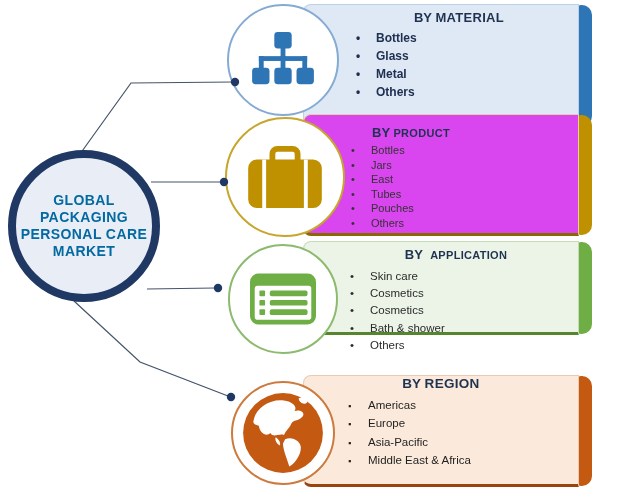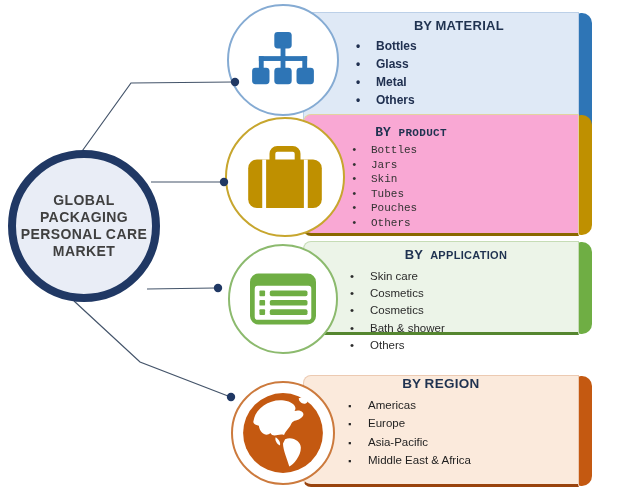--- a/index.html
+++ b/index.html
@@ -6,34 +6,34 @@
   body{font-family:"Liberation Sans","DejaVu Sans",sans-serif;}
   .stage{position:relative;width:617px;height:491px;background:#ffffff;overflow:hidden;}
 
   
   .overlay{position:absolute;left:0;top:0;width:617px;height:491px;z-index:3;pointer-events:none;}
 
   
   .hub{position:absolute;left:8px;top:150px;width:152px;height:152px;box-sizing:border-box;
        border:8px solid #203864;border-radius:50%;background:#E9EDF6;z-index:4;
        display:flex;align-items:center;justify-content:center;}
-  .hub-text{color:#404040;font-weight:bold;font-size:14px;line-height:17px;text-align:center;
+  .hub-text{color:#0369a1;font-weight:bold;font-size:14px;line-height:17px;text-align:center;
             letter-spacing:.4px;white-space:nowrap;}
 
   
   .panel{position:absolute;left:303px;width:289px;z-index:1;}
   .panel-body{position:absolute;left:0;top:0;right:13px;bottom:0;box-sizing:border-box;
               border-radius:8px 0 0 8px;}
   .panel-edge{position:absolute;right:0;top:1px;bottom:1px;width:14px;border-radius:3px 10px 10px 3px;}
 
-  .p1{top:12px;height:123px;}
+  .p1{top:4px;height:123px;}
   .p1 .panel-body{background:#DFE9F6;border:1px solid #BCD0E8;border-bottom:3px solid #24598C;}
   .p1 .panel-edge{background:#2E75B6;}
   .p2{top:114px;height:122px;}
-  .p2 .panel-body{background:#f9a8d4;border:1px solid #E3D2A0;border-bottom:3px solid #8A6800;font-family:Liberation Mono, monospace;}
+  .p2 .panel-body{background:#d946ef;border:1px solid #E3D2A0;border-bottom:3px solid #8A6800;}
   .p2 .panel-edge{background:#BF9000;}
   .p3{top:241px;height:94px;}
   .p3 .panel-body{background:#ECF4E8;border:1px solid #C6DCB6;border-bottom:3px solid #55862F;}
   .p3 .panel-edge{background:#6FAE44;}
   .p4{top:375px;height:112px;}
   .p4 .panel-body{background:#FBEADC;border:1px solid #ECCAB2;border-bottom:3px solid #99430D;}
   .p4 .panel-edge{background:#C45911;}
 
   .hdr{margin:0;color:#1F3250;font-weight:bold;text-align:center;white-space:nowrap;}
   .p1 .hdr{padding-top:5px;font-size:13px;transform:translateX(18px);}
@@ -122,21 +122,21 @@
         <div class="item">
             <span class="blt">•</span>
             <span>Bottles</span>
           </div>
         <div class="item">
             <span class="blt">•</span>
             <span>Jars</span>
           </div>
         <div class="item">
             <span class="blt">•</span>
-            <span>Skin</span>
+            <span>East</span>
           </div>
         <div class="item">
             <span class="blt">•</span>
             <span>Tubes</span>
           </div>
         <div class="item">
             <span class="blt">•</span>
             <span>Pouches</span>
           </div>
         <div class="item">

